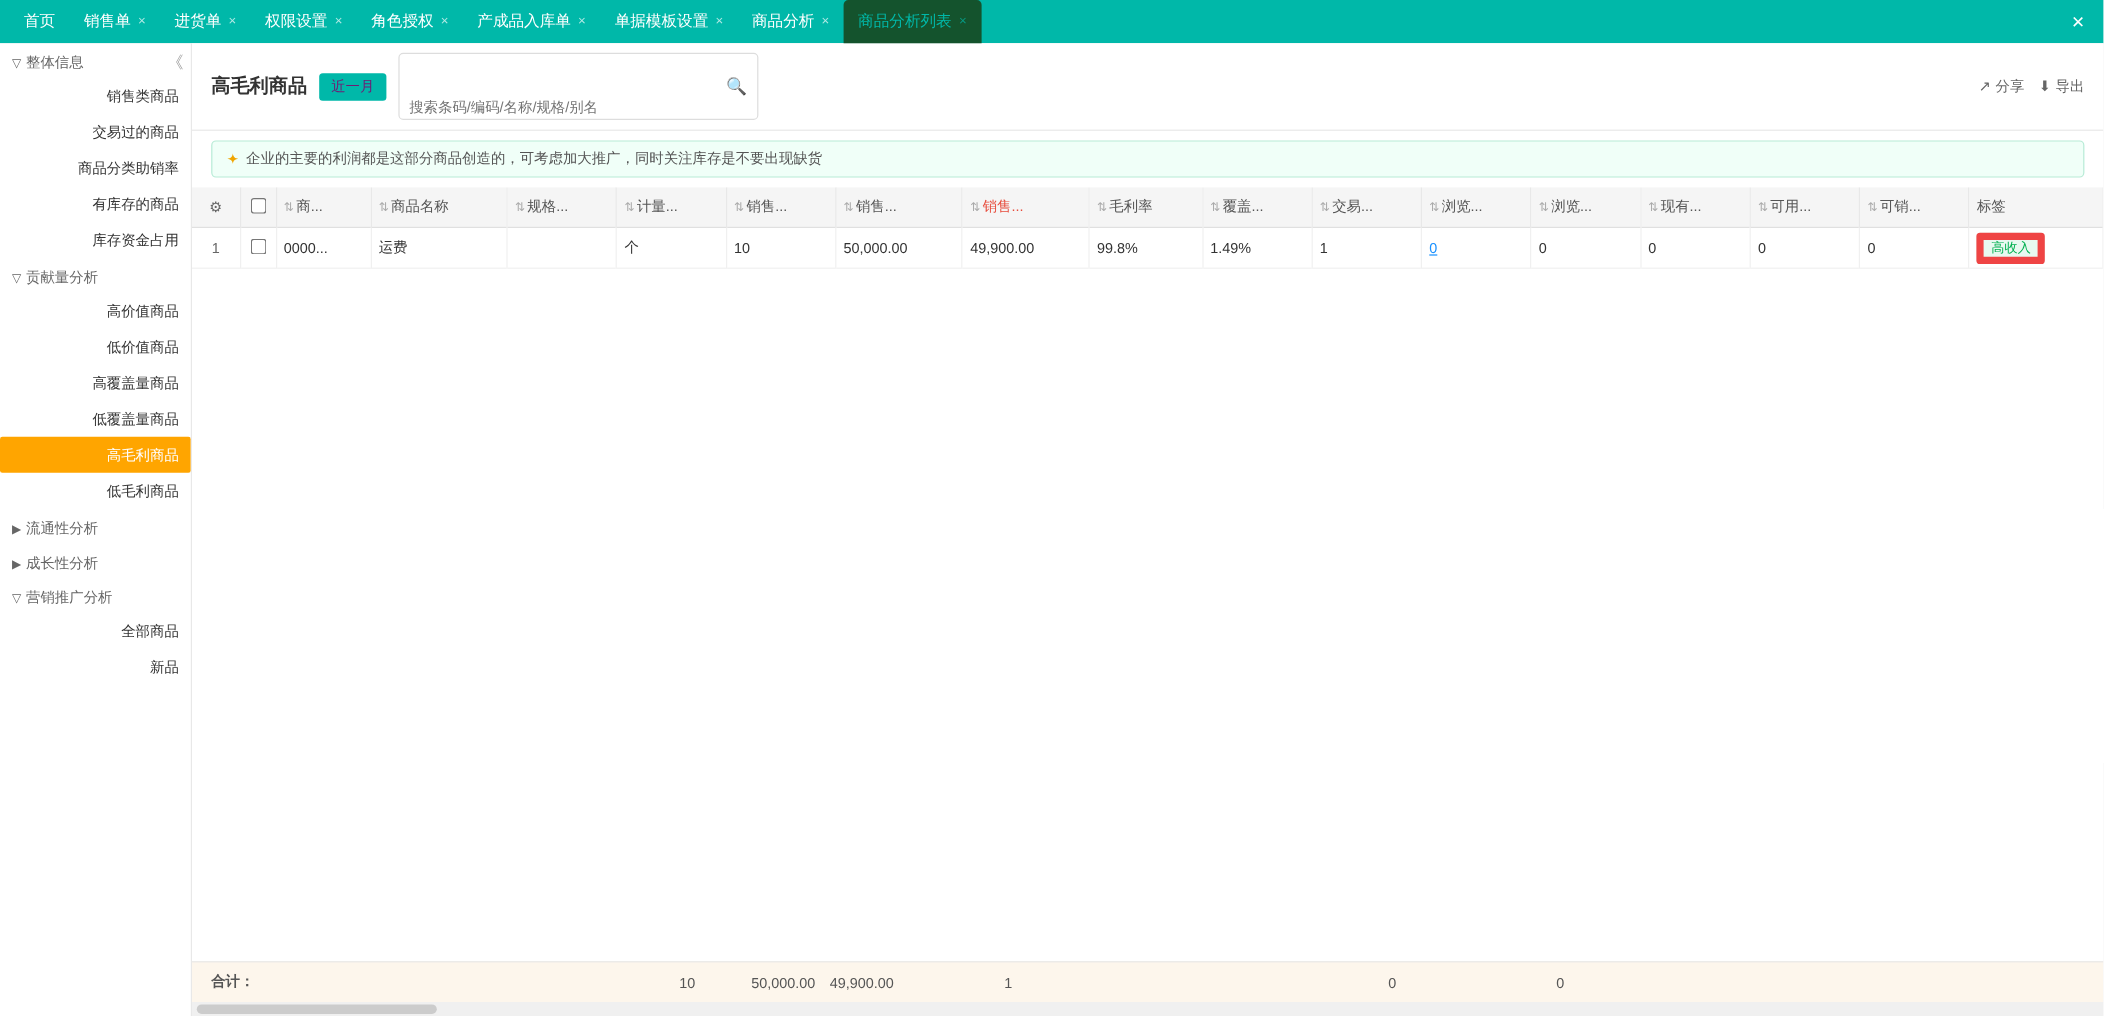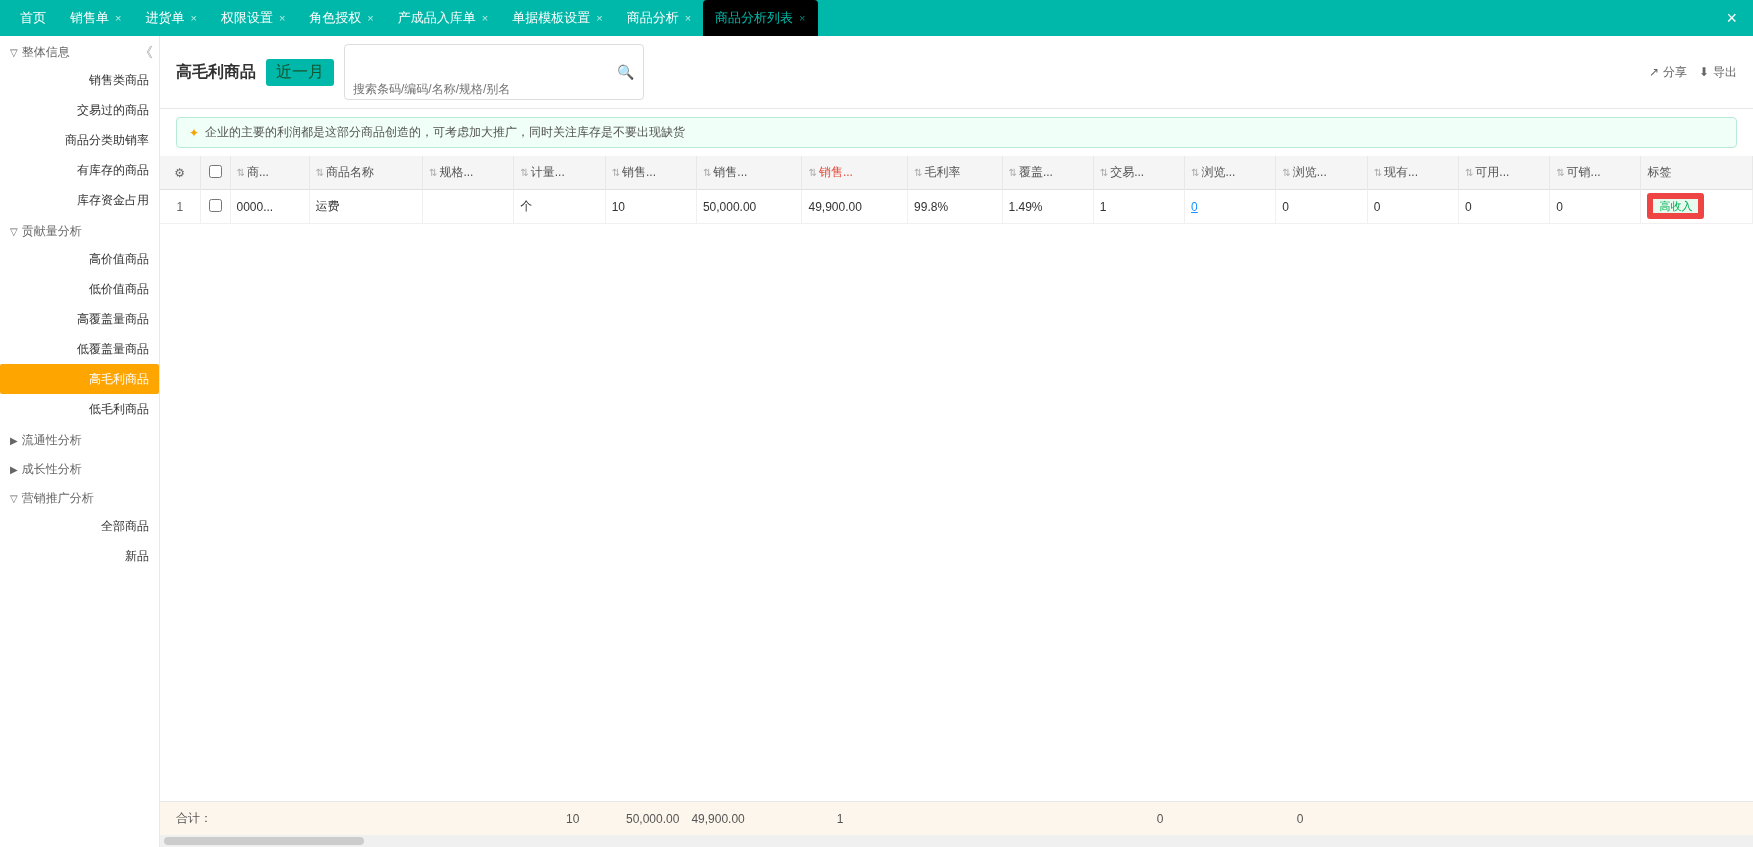--- a/index.html
+++ b/index.html
@@ -18,21 +18,21 @@
       color: #fff;
       padding: 16px 12px;
       height: 36px;
       display: flex;
       align-items: center;
       cursor: pointer;
       font-size: 13px;
       white-space: nowrap;
       position: relative;
     }
-    .top-nav .nav-item.active { background: #000000; color: #00b8a9; border-radius: 4px 4px 0 0; }
+    .top-nav .nav-item.active { background: #14532d; color: #00b8a9; border-radius: 4px 4px 0 0; }
     .top-nav .nav-item .close-btn {
       margin-left: 6px;
       font-size: 11px;
       color: inherit;
       opacity: 0.7;
       cursor: pointer;
     }
     .top-nav .nav-item.active .close-btn { color: #00b8a9; }
     .top-nav-spacer { flex: 1; }
     .top-nav-close {
@@ -103,25 +103,25 @@
       background: #fff;
       gap: 10px;
     }
     .content-title {
       font-size: 16px;
       font-weight: bold;
       color: #333;
     }
     .period-btn {
       background: #00b8a9;
-      color: #14532d;
+      color: #701a75;
       border: none;
       border-radius: 3px;
       padding: 3px 10px;
-      font-size: 16px;
+      font-size: 12px;
       cursor: pointer;
     }
     .search-box {
       display: flex;
       align-items: center;
       border: 1px solid #ddd;
       border-radius: 4px;
       padding: 3px 8px;
       flex: 1;
       max-width: 300px;
@@ -218,21 +218,21 @@
     .footer-cells {
       display: flex;
       align-items: center;
       gap: 0;
       flex: 1;
     }
     .footer-cell {
       padding: 0 6px;
       min-width: 60px;
     }
-    .footer-label { font-weight: normal; margin-right: 8px; }
+    .footer-label { font-weight: bold; margin-right: 8px; }
 
     
     .scroll-bar-container {
       height: 12px;
       background: #f0f0f0;
       display: flex;
       align-items: center;
       padding: 0 4px;
     }
     .scroll-bar-thumb {

